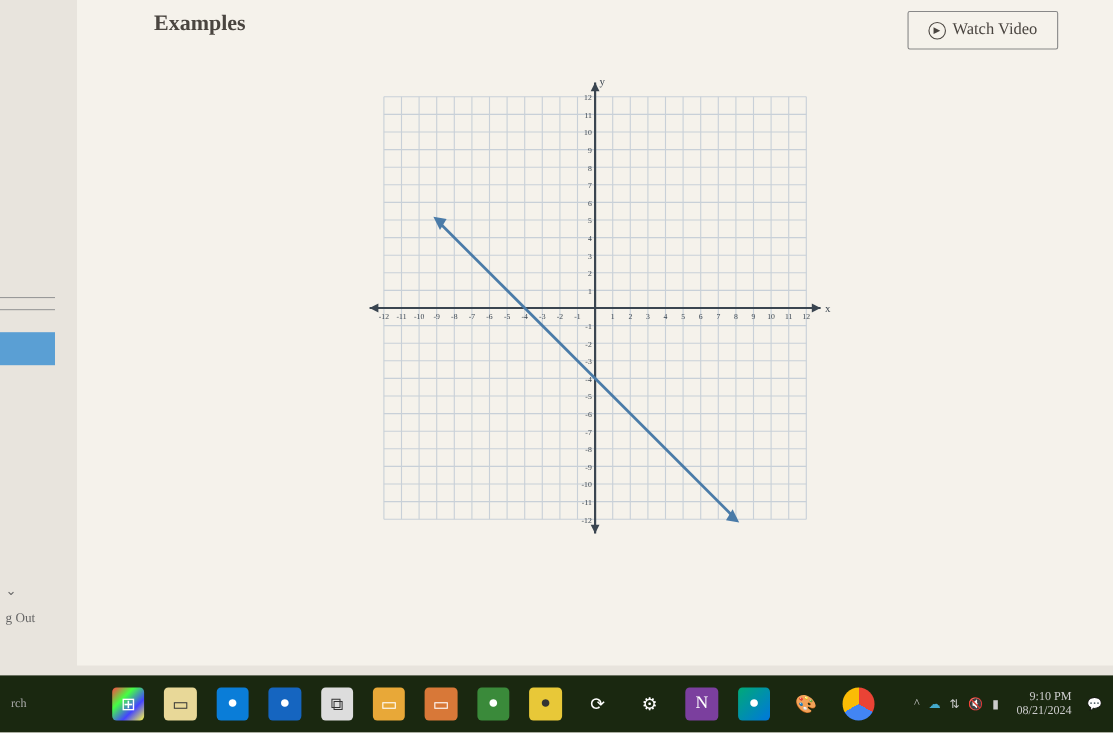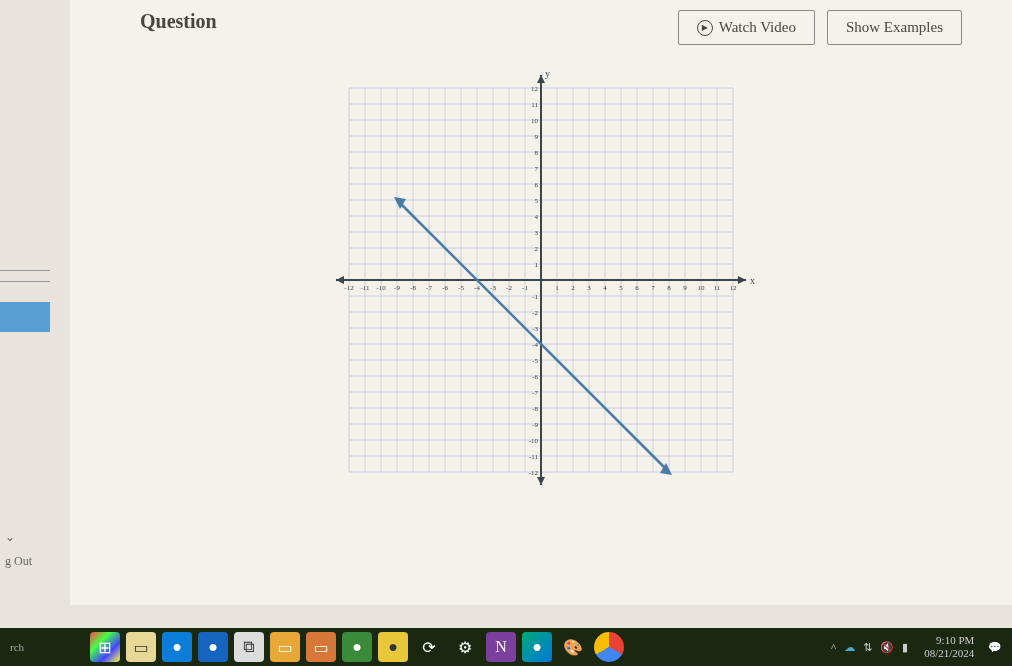--- a/index.html
+++ b/index.html
@@ -97,26 +97,26 @@
       position: absolute;
       left: 5px;
       font-size: 12px;
       color: #666;
     }
     .taskbar {
       position: absolute;
       bottom: 0;
       left: 0;
       right: 0;
-      height: 38px;
+      height: 52px;
       background: #1a2810;
       display: flex;
       align-items: center;
       padding: 0 10px;
-      gap: 6px;
+      gap: 18px;
     }
     .tb-left-text {
       color: #aaa;
       font-size: 11px;
       margin-right: 60px;
     }
     .tb-icon {
       width: 30px;
       height: 30px;
       border-radius: 4px;
@@ -149,28 +149,25 @@
 <div class="left-sidebar-frag">
   <div class="sidebar-line"></div>
   <div class="sidebar-line"></div>
   <div class="sidebar-block"></div>
 </div>
 <div class="sidebar-text" style="top:530px">⌄</div>
 <div class="sidebar-text" style="top:554px">g Out</div>
 
 <div class="page-content">
   <div class="header-row">
-    <div class="question-label">Question</div>
+    <div class="question-label">Examples</div>
     <div class="header-buttons">
       <button class="btn">
         <span class="play-circle">▶</span>
         <span>Watch Video</span>
-      </button>
-      <button class="btn">
-        <span>Show Examples</span>
       </button>
     </div>
   </div>
 
   <div class="graph-container">
     <div class="graph">
       <svg width="430" height="430" viewBox="0 0 430 430">
 
         <g stroke="#c8d0d8" stroke-width="1">
 

